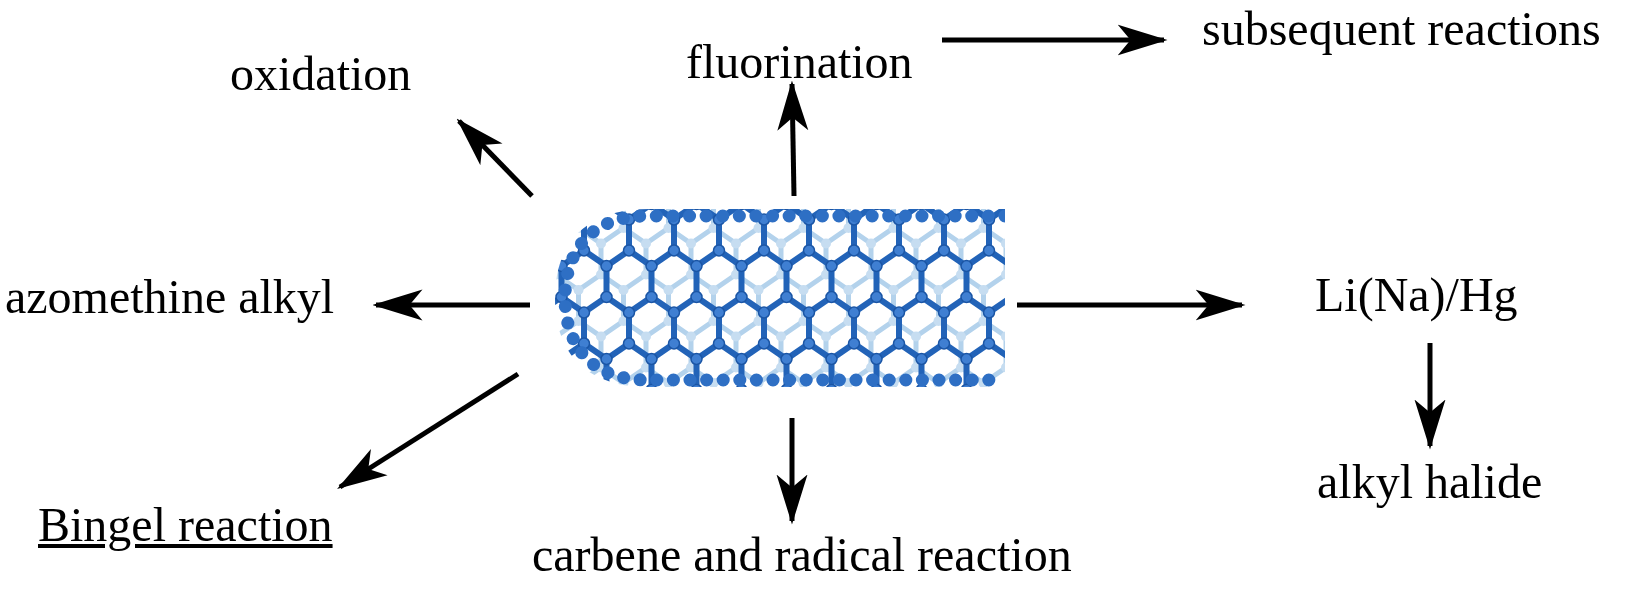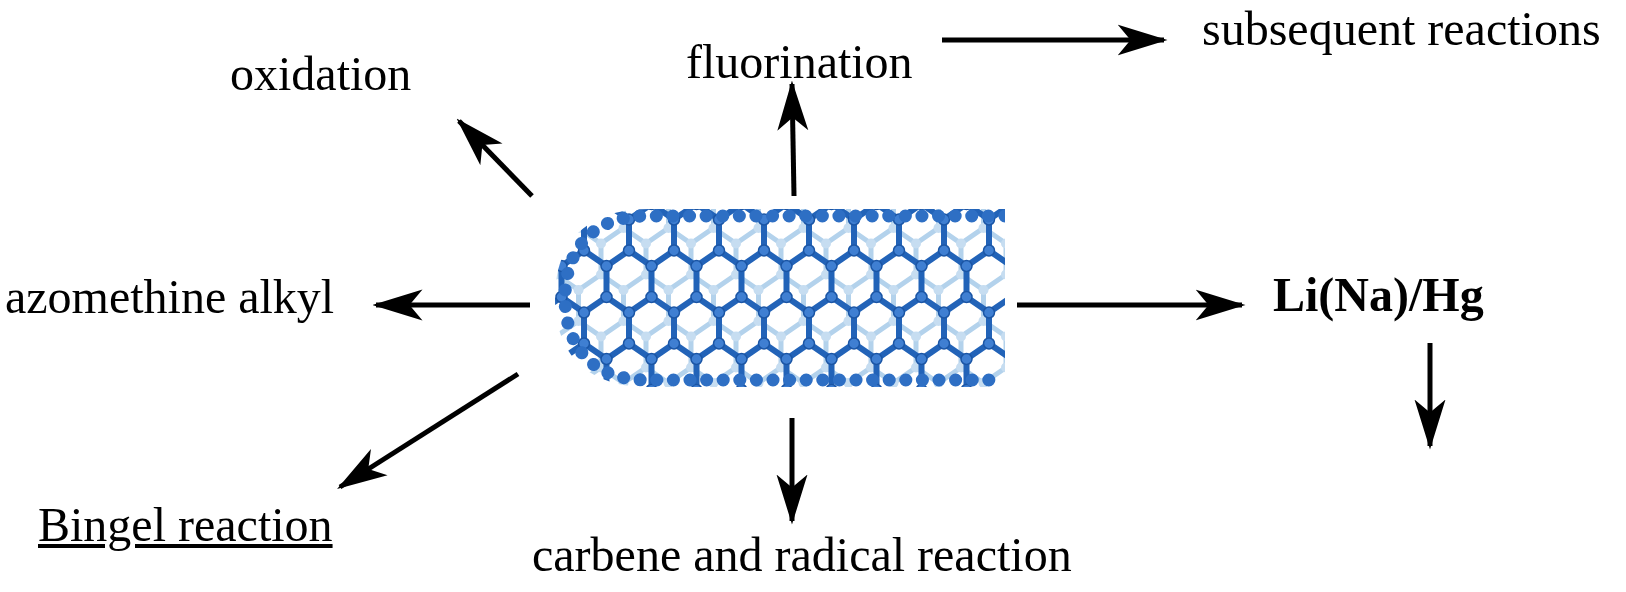--- a/index.html
+++ b/index.html
@@ -28,21 +28,22 @@
 <body>
 
 <div class="canvas">
 
   <span class="lbl" style="left:230px; top:50px;">oxidation</span>
   <span class="lbl" style="left:686px; top:10px;margin-top:28px;">fluorination</span>
   <span class="lbl" style="left:1202px; top:5px;">subsequent reactions</span>
   <span class="lbl" style="left:5px; top:273px;">azomethine alkyl</span>
   <span class="lbl" style="left:38px; top:501px;text-decoration:underline;">Bingel reaction</span>
   <span class="lbl" style="left:532px; top:531px;">carbene and radical reaction</span>
-  <span class="lbl" style="left:1273px; top:271px;font-weight:bold;">Li(Na)/Hg</span>
+  <span class="lbl" style="left:1315px; top:271px;">Li(Na)/Hg</span>
+  <span class="lbl" style="left:1317px; top:458px;">alkyl halide</span>
 
   <svg class="tube" width="460" height="184" viewBox="0 0 460 184">
     <defs>
       <clipPath id="tubeClip">
         <path d="M460,3 H104 C34,3 10,44 10,92 C10,140 34,181 104,181 H460 Z"></path>
       </clipPath>
       <pattern id="hexBack" width="45" height="93" patternUnits="userSpaceOnUse" patternTransform="translate(11,22)">
         <path d="M0,15.5 L22.5,0 L45,15.5 M0,15.5 L0,46.5 M45,15.5 L45,46.5 M0,46.5 L22.5,62 L45,46.5 M22.5,62 L22.5,93" stroke="#b3d2ec" stroke-width="5" fill="none"></path>
         <g fill="#c6ddf1">
           <circle cx="22.5" cy="0" r="5"></circle>

